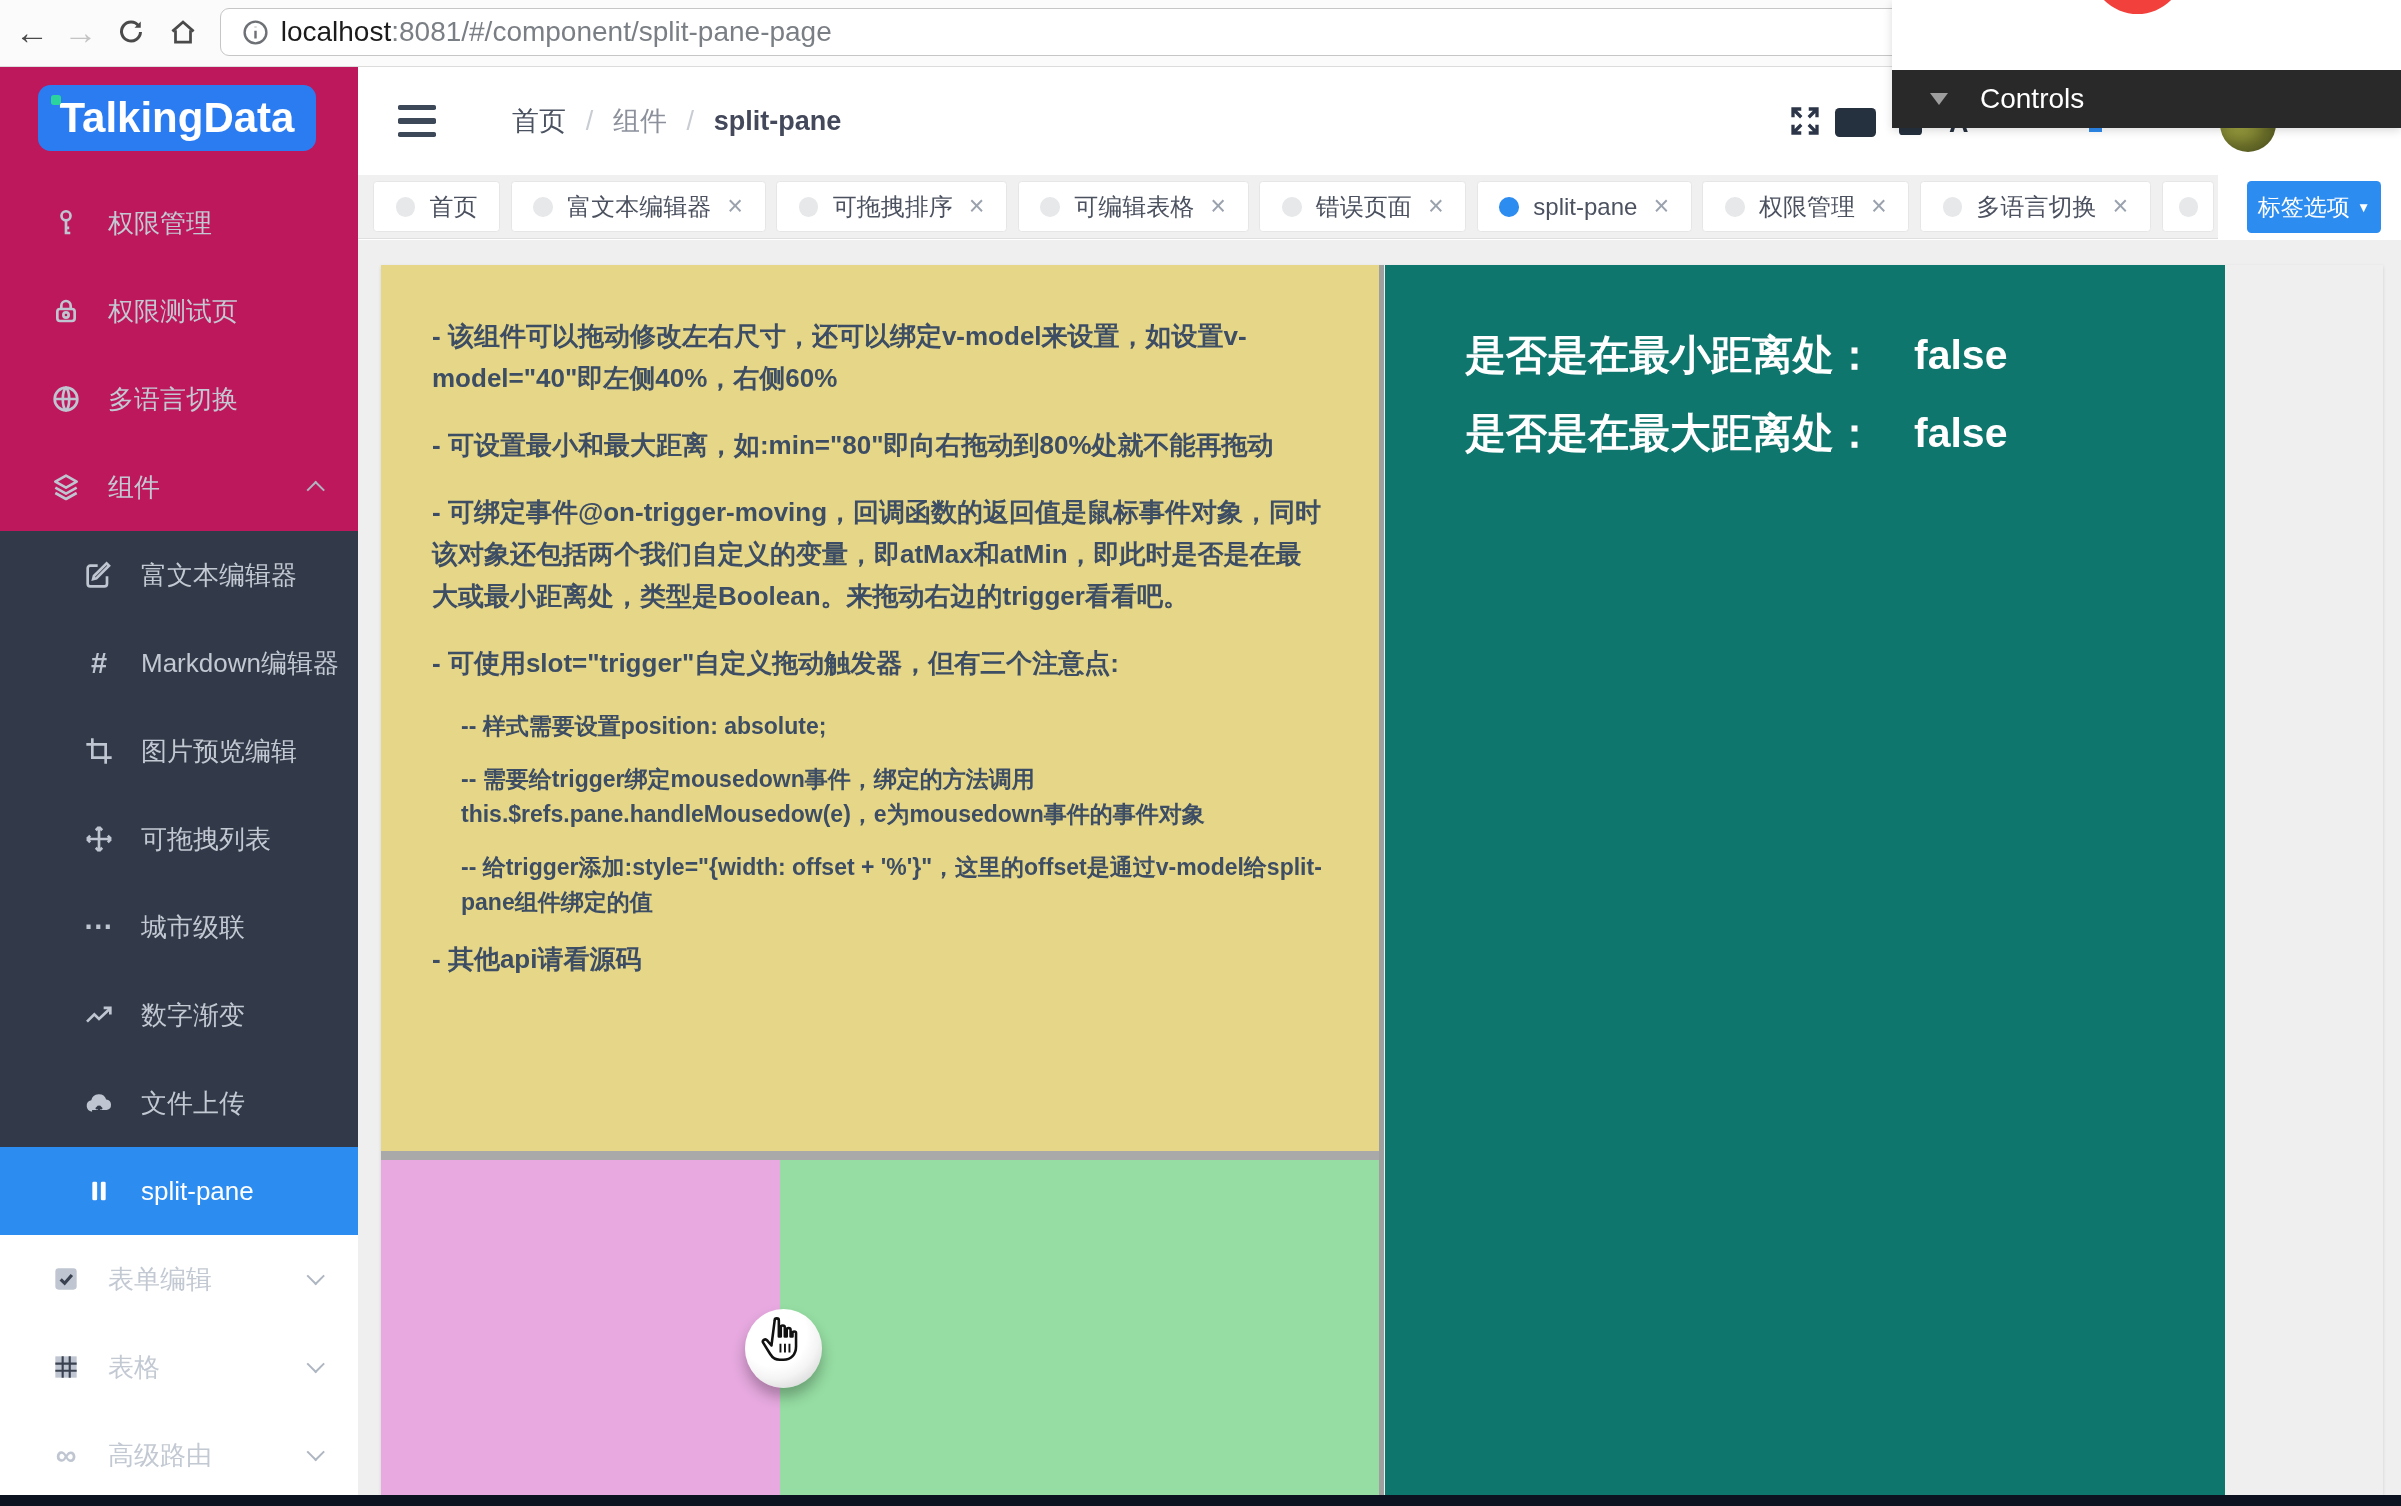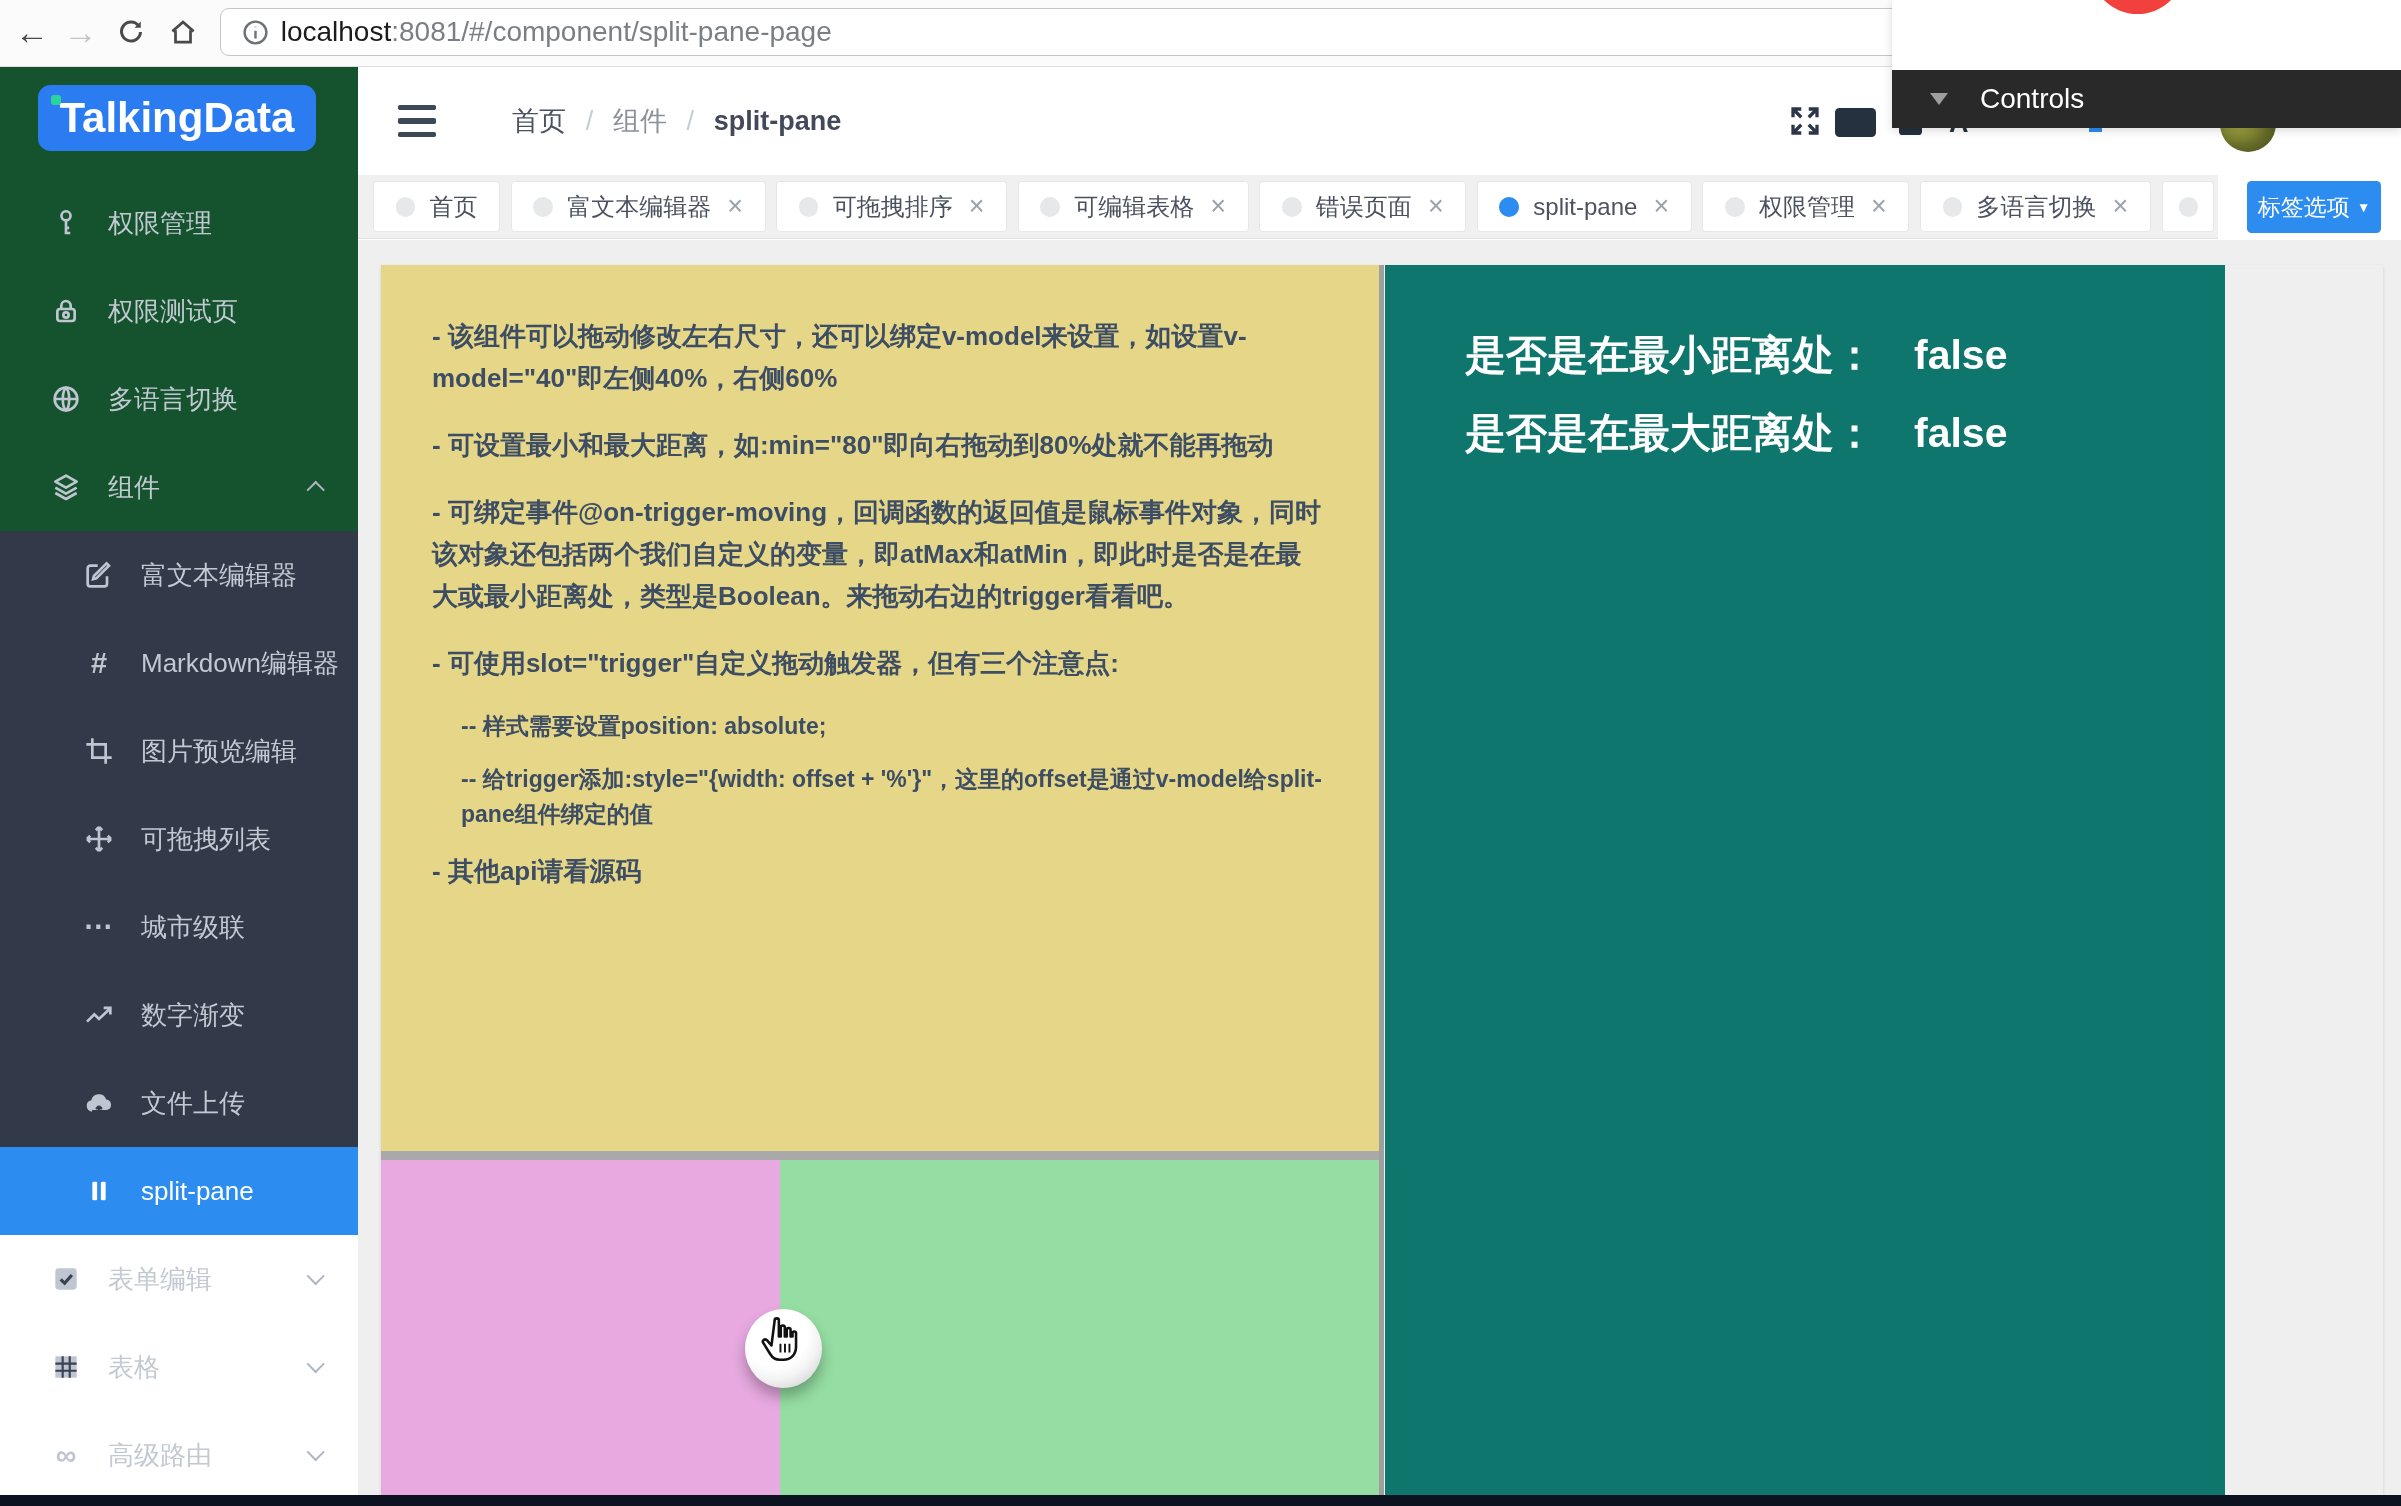--- a/index.html
+++ b/index.html
@@ -9,21 +9,21 @@
   
   .chrome { position:absolute; left:0; top:0; width:2401px; height:67px; background:#fbfbfb; border-bottom:0.9px solid #dcdcdc; z-index:1; }
   .nav-ic { position:absolute; top:12.5px; width:39px; height:39px; display:flex; align-items:center; justify-content:center; font-size:34px; color:#5a5a5a; }
   .nav-ic svg { width:30px; height:30px; }
   .urlbar { position:absolute; left:220px; top:8px; width:2161px; height:48px; background:#fff; border:1.8px solid #c6c6c6; border-radius:9px; display:flex; align-items:center; padding-left:20px; }
   .urlbar .info { width:29px; height:29px; margin-right:10.7px; flex:0 0 auto; }
   .url-host { font-size:28px; color:#1b1b1b; white-space:nowrap; }
   .url-path { font-size:28px; color:#7a7f85; white-space:nowrap; }
 
   
-  .sidebar { position:absolute; left:0; top:67px; width:358px; height:1154px; background:#14532d; z-index:2;text-decoration:underline; }
+  .sidebar { position:absolute; left:0; top:67px; width:358px; height:1154px; background:#be185d; z-index:2;text-decoration:underline; }
   .logo { position:absolute; left:38px; top:18px; width:278px; height:66px; background:#2b7cf0; border-radius:12.5px; display:flex; align-items:center; justify-content:center; }
   .logo-text { color:#fff; font-size:42px; font-weight:bold; letter-spacing:0; }
   .logo-dot { position:absolute; left:12.5px; top:9.8px; width:10.7px; height:10.7px; background:#2bd49c; border-radius:2.7px; }
   .menu { position:absolute; left:0; top:112px; width:358px; }
   .mrow { position:relative; height:88px; display:flex; align-items:center; padding-left:49px; color:#c3c9d3; font-size:26px; }
   .mrow .ic { width:34px; height:34px; margin-right:25px; display:flex; align-items:center; justify-content:center; flex:0 0 auto; font-size:29px; font-weight:bold; color:#bfc6d1; }
   .mrow .ic svg { width:32px; height:32px; }
   .submenu { background:#323948; }
   .submenu .mrow { padding-left:82px; }
   .mrow.active { background:#2d8cf0; color:#fff; }
@@ -353,20 +353,21 @@
 
   <div class="content">
     <div class="card">
 
       <div class="pane-yellow">
         <p class="note">- 该组件可以拖动修改左右尺寸，还可以绑定v-model来设置，如设置v-model="40"即左侧40%，右侧60%</p>
         <p class="note">- 可设置最小和最大距离，如:min="80"即向右拖动到80%处就不能再拖动</p>
         <p class="note">- 可绑定事件@on-trigger-moving，回调函数的返回值是鼠标事件对象，同时该对象还包括两个我们自定义的变量，即atMax和atMin，即此时是否是在最大或最小距离处，类型是Boolean。来拖动右边的trigger看看吧。</p>
         <p class="note">- 可使用slot="trigger"自定义拖动触发器，但有三个注意点:</p>
         <p class="note sub">-- 样式需要设置position: absolute;</p>
+        <p class="note sub">-- 需要给trigger绑定mousedown事件，绑定的方法调用 this.$refs.pane.handleMousedow(e)，e为mousedown事件的事件对象</p>
         <p class="note sub">-- 给trigger添加:style="{width: offset + '%'}"，这里的offset是通过v-model给split-pane组件绑定的值</p>
         <p class="note gap-top">- 其他api请看源码</p>
       </div>
 
       <div class="divider-h"></div>
       <div class="pane-pink"></div>
       <div class="pane-green"></div>
       <div class="divider-v"></div>
 
       <div class="pane-blue">

